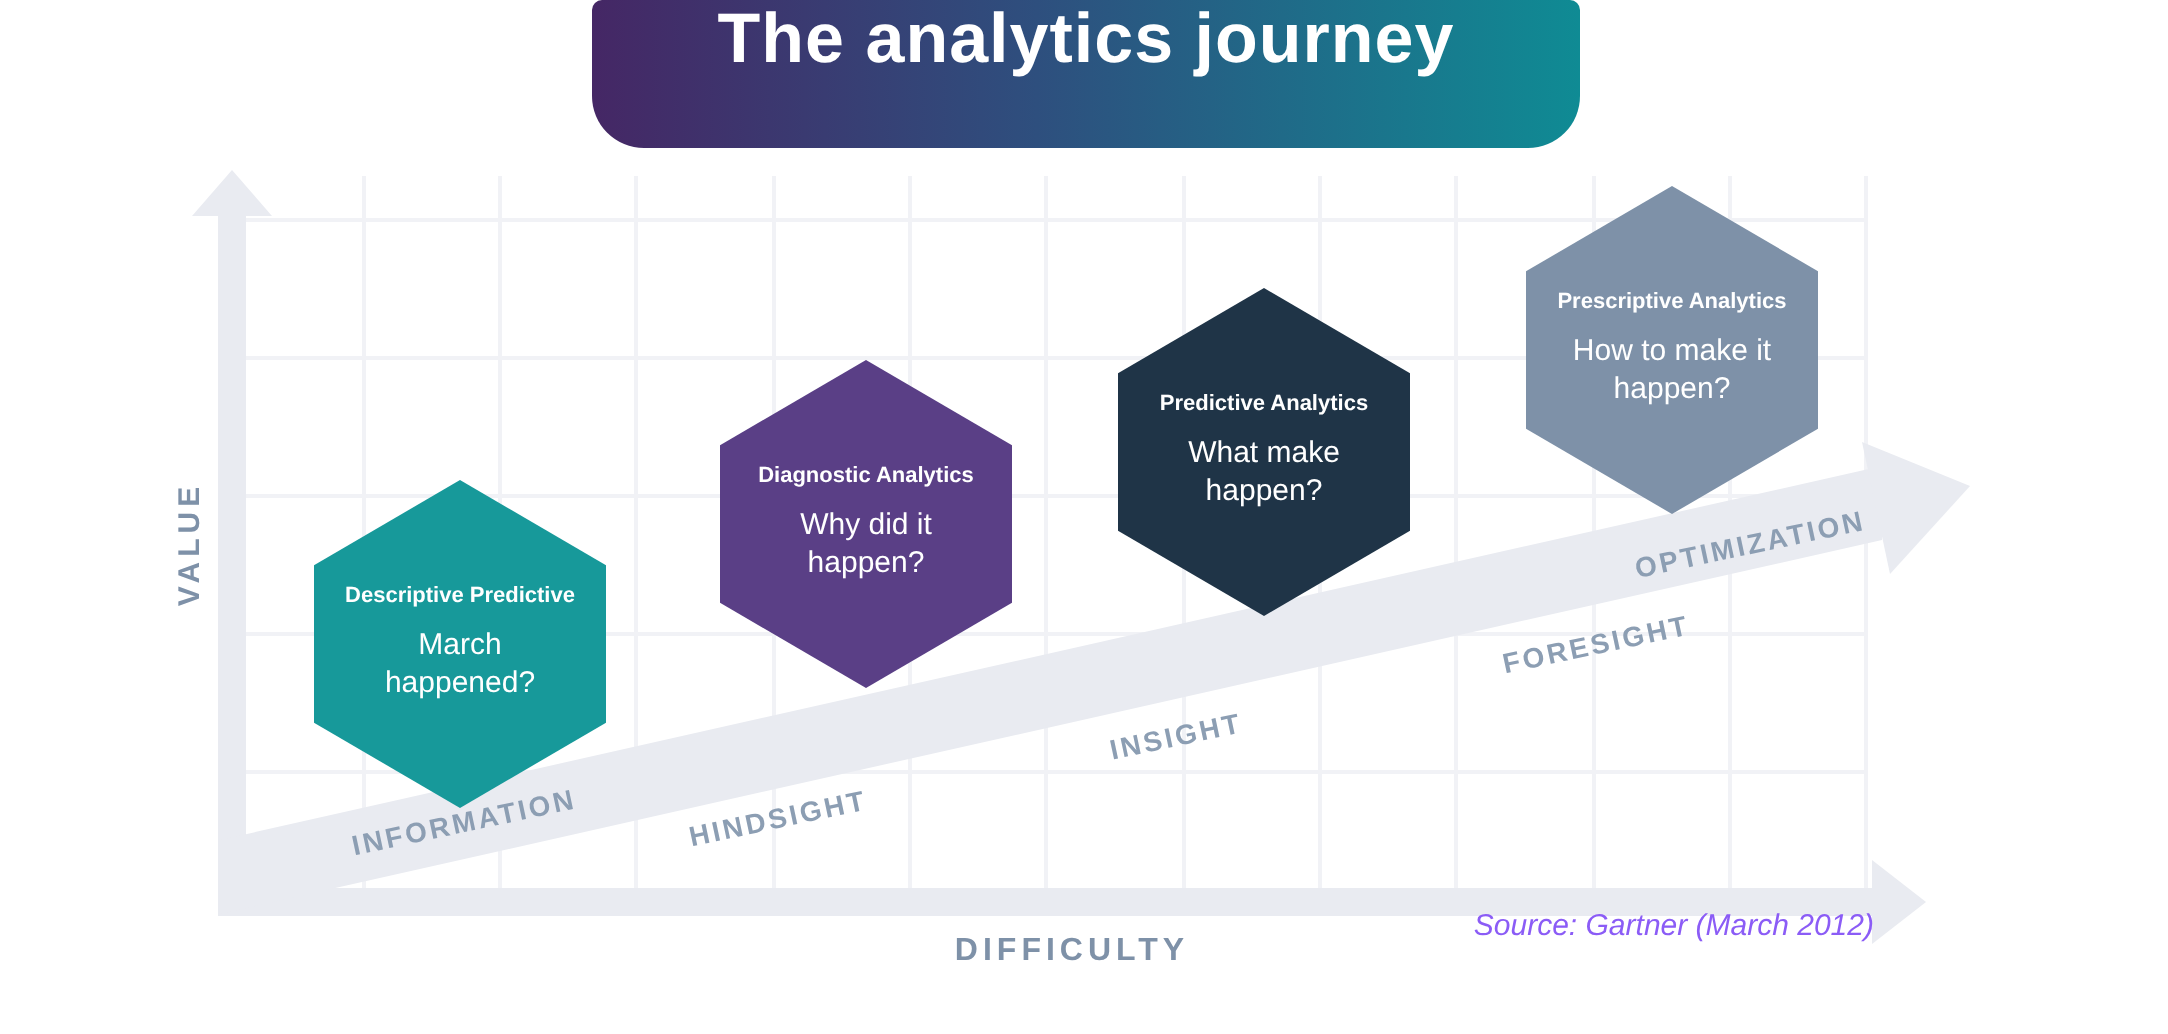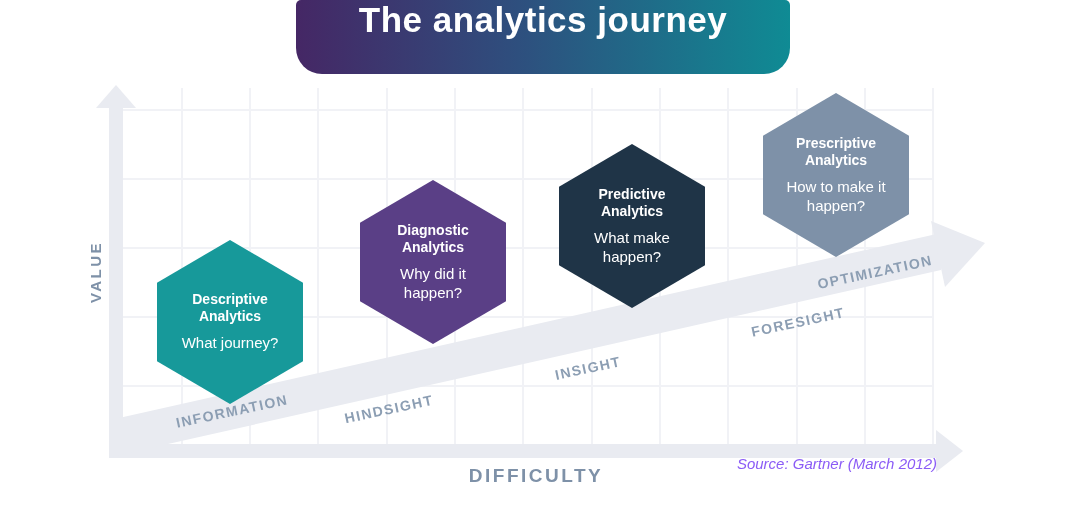--- a/index.html
+++ b/index.html
@@ -18,21 +18,21 @@
   }
   
   .bg-svg{position:absolute;left:0;top:0;}
   
   .hex{
     position:absolute;width:146px;height:164px;
     clip-path:polygon(50% 0,100% 26%,100% 74%,50% 100%,0 74%,0 26%);
     display:flex;flex-direction:column;align-items:center;justify-content:center;
     text-align:center;color:#fff;padding:0 10px;box-sizing:border-box;gap:9px;
   }
-  .hex .hex-title{font-weight:700;font-size:14px;line-height:1.22;width:118px;}
+  .hex .hex-title{font-weight:700;font-size:11px;line-height:1.22;width:118px;}
   .hex .hex-q{font-size:15px;line-height:1.25;width:112px;}
   .hex1{left:157px;top:240px;}
   .hex2{left:360px;top:180px;}
   .hex3{left:559px;top:144px;}
   .hex4{left:763px;top:93px;}
   
   .stage-label{
     position:absolute;transform:translate(-50%,-50%) rotate(-12deg);
     font-weight:700;font-size:14px;letter-spacing:1.5px;color:#8c9eb3;white-space:nowrap;
   }
@@ -42,21 +42,21 @@
   .sl-foresight{left:798px;top:322px;}
   .sl-optimization{left:875px;top:272px;}
   
   .value-label{
     position:absolute;left:95px;top:272px;
     transform:translate(-50%,-50%) rotate(-90deg);
     font-weight:700;font-size:15px;letter-spacing:2.5px;color:#7e91a8;white-space:nowrap;
   }
   .difficulty-label{
     position:absolute;left:536px;top:476px;transform:translate(-50%,-50%);
-    font-weight:700;font-size:19px;letter-spacing:2.5px;color:#7e91a8;white-space:nowrap;
+    font-weight:700;font-size:16px;letter-spacing:2.5px;color:#7e91a8;white-space:nowrap;
   }
   .source{
     position:absolute;right:147px;top:463px;transform:translateY(-50%);
     font-style:italic;font-size:15px;color:#8b5cf6;white-space:nowrap;
   }
 </style>
 </head>
 <body>
 
 <div class="stage">
@@ -95,22 +95,22 @@
         <polygon points="931,221 985,243 945,287"></polygon>
       </g>
     </g>
   </svg>
 
   <div class="banner" style="background: linear-gradient(90deg, rgb(69, 39, 101) 0%, rgb(46, 79, 126) 45%, rgb(15, 139, 148) 100%);">
     <h1>The analytics journey</h1>
   </div>
 
   <div class="hex hex1" style="background: rgb(23, 153, 154);">
-    <div class="hex-title">Descriptive Analytics</div>
-    <div class="hex-q">What journey?</div>
+    <div class="hex-title">Descriptive Predictive</div>
+    <div class="hex-q">March happened?</div>
   </div>
   <div class="hex hex2" style="background: rgb(90, 63, 134); justify-content: center;">
     <div class="hex-title">Diagnostic Analytics</div>
     <div class="hex-q">Why did it happen?</div>
   </div>
   <div class="hex hex3" style="background: rgb(31, 52, 71);">
     <div class="hex-title">Predictive Analytics</div>
     <div class="hex-q">What make happen?</div>
   </div>
   <div class="hex hex4" style="background: rgb(126, 145, 168);">

